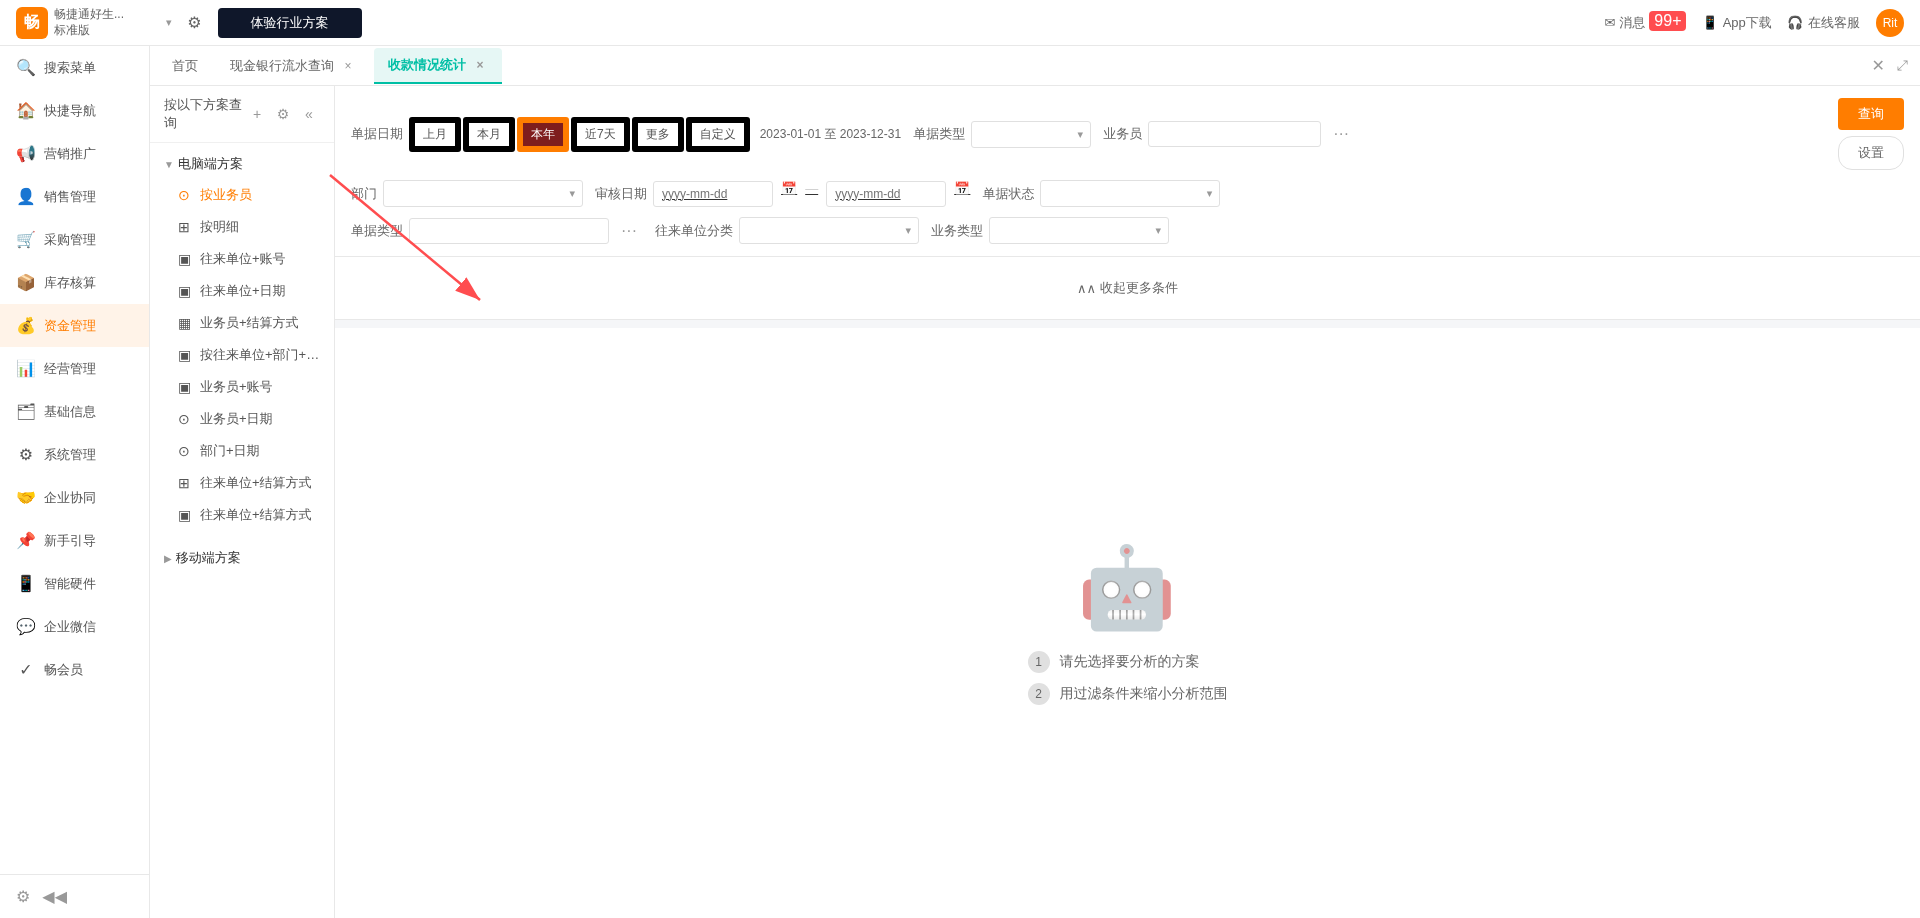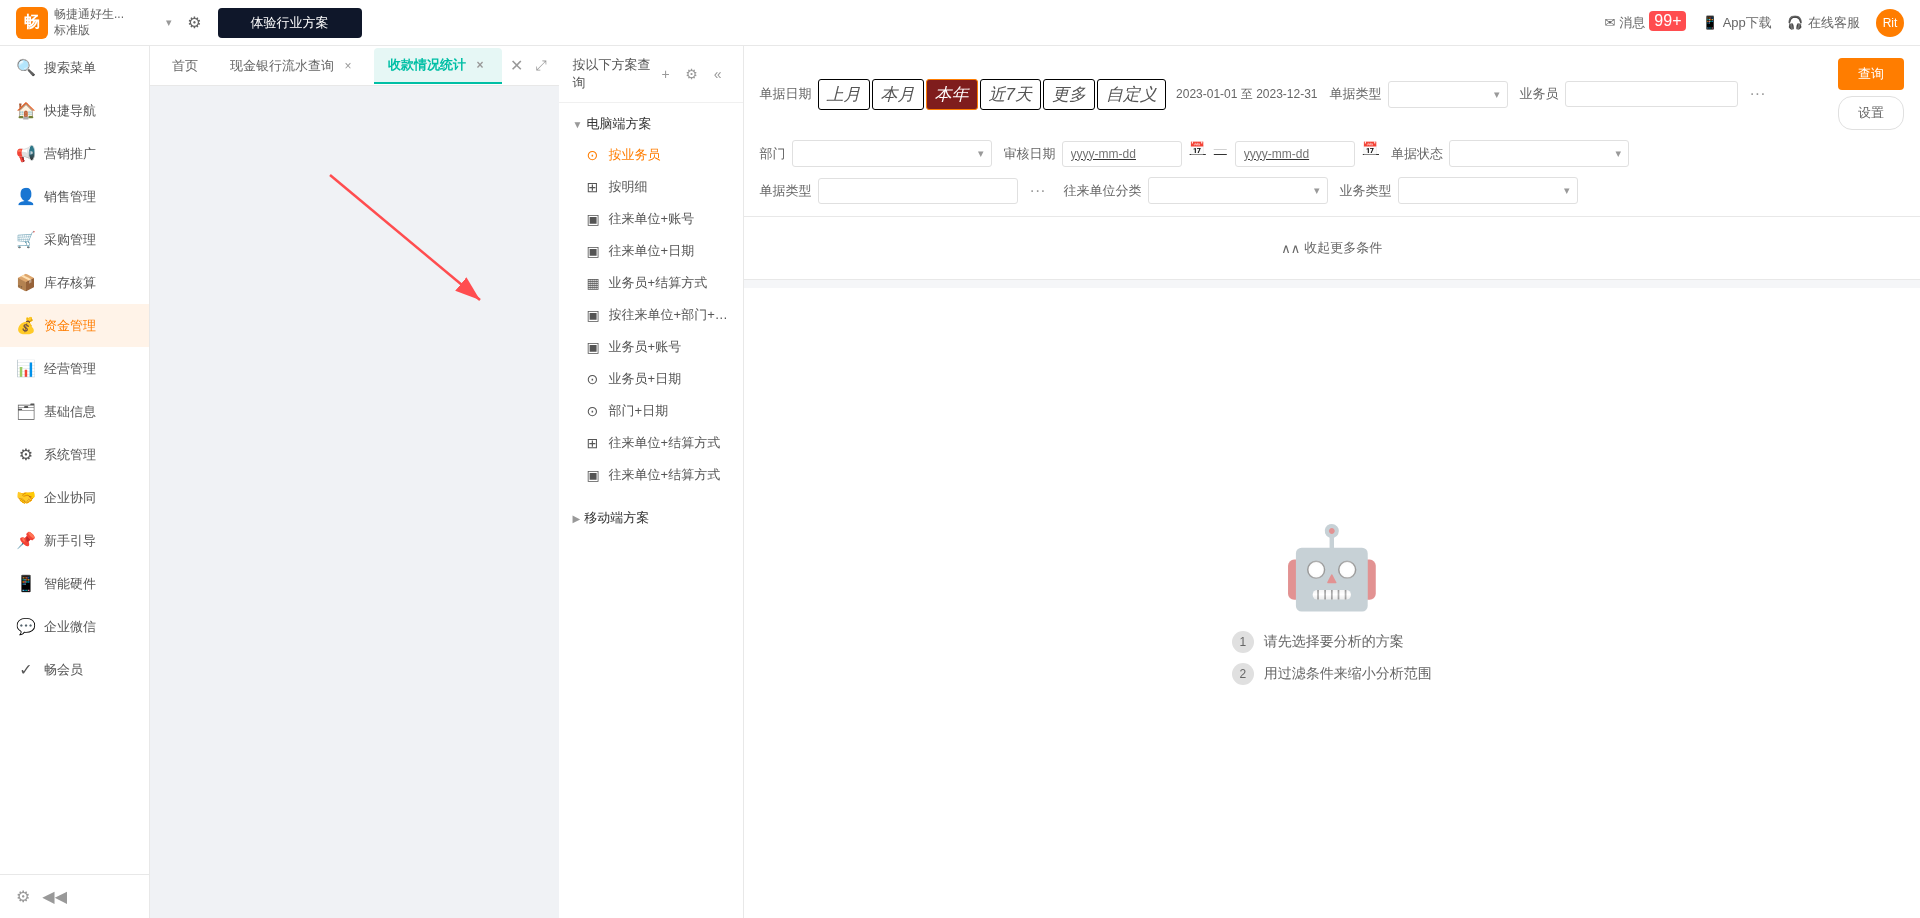--- a/index.html
+++ b/index.html
@@ -124,21 +124,21 @@
       display: flex;
       gap: 12px;
       align-items: center;
       border-top: 1px solid #e8e8e8;
     }
 
     
     .main-content {
       flex: 1;
       display: flex;
-      flex-direction: row;
+      flex-direction: column;
       overflow: hidden;
     }
 
     
     .tab-bar {
       height: 40px;
       background: #fff;
       display: flex;
       align-items: center;
       border-bottom: 1px solid #e8e8e8;
@@ -217,27 +217,26 @@
       display: flex; align-items: center; gap: 4px;
       color: #ff7d00; cursor: pointer; font-size: 13px;
     }
     .date-shortcuts {
       display: flex;
       align-items: center;
       gap: 2px;
     }
     .date-btn {
       padding: 3px 8px;
-      border: 1px solid #000000;
+      border: 6px solid #000000;
       background: #fff;
       border-radius: 3px;
       cursor: pointer;
-      font-size: 17px;
+      font-size: 12px;
       color: #555;
-      font-style: italic;
     }
     .date-btn.active {
       background: #7f1d1d;
       color: white;
       border-color: #ff7d00;
     }
     .date-range {
       font-size: 12px;
       color: #666;
       margin-left: 4px;

